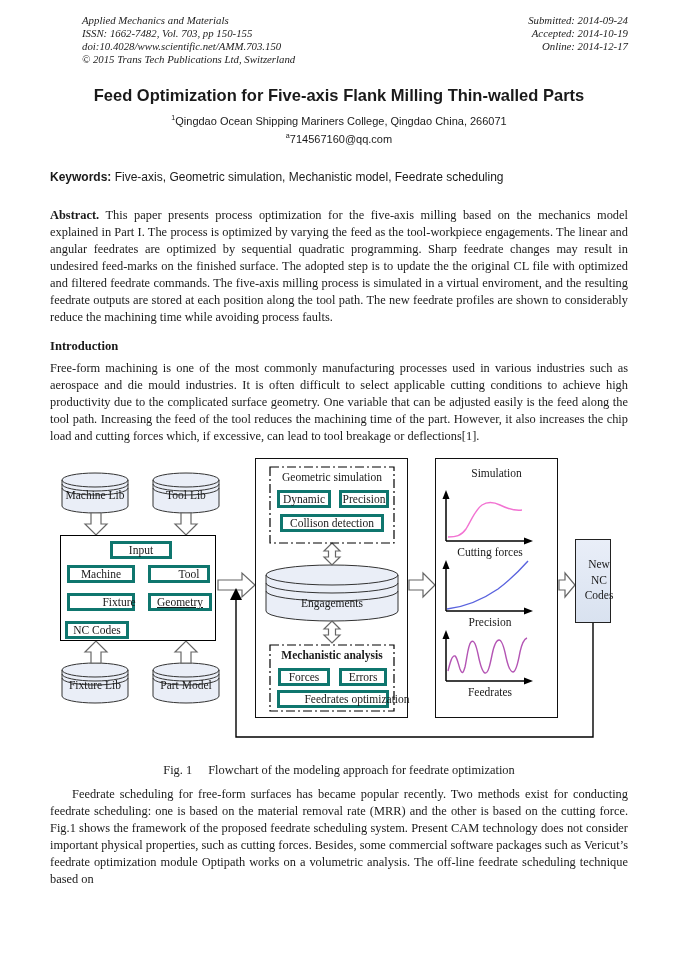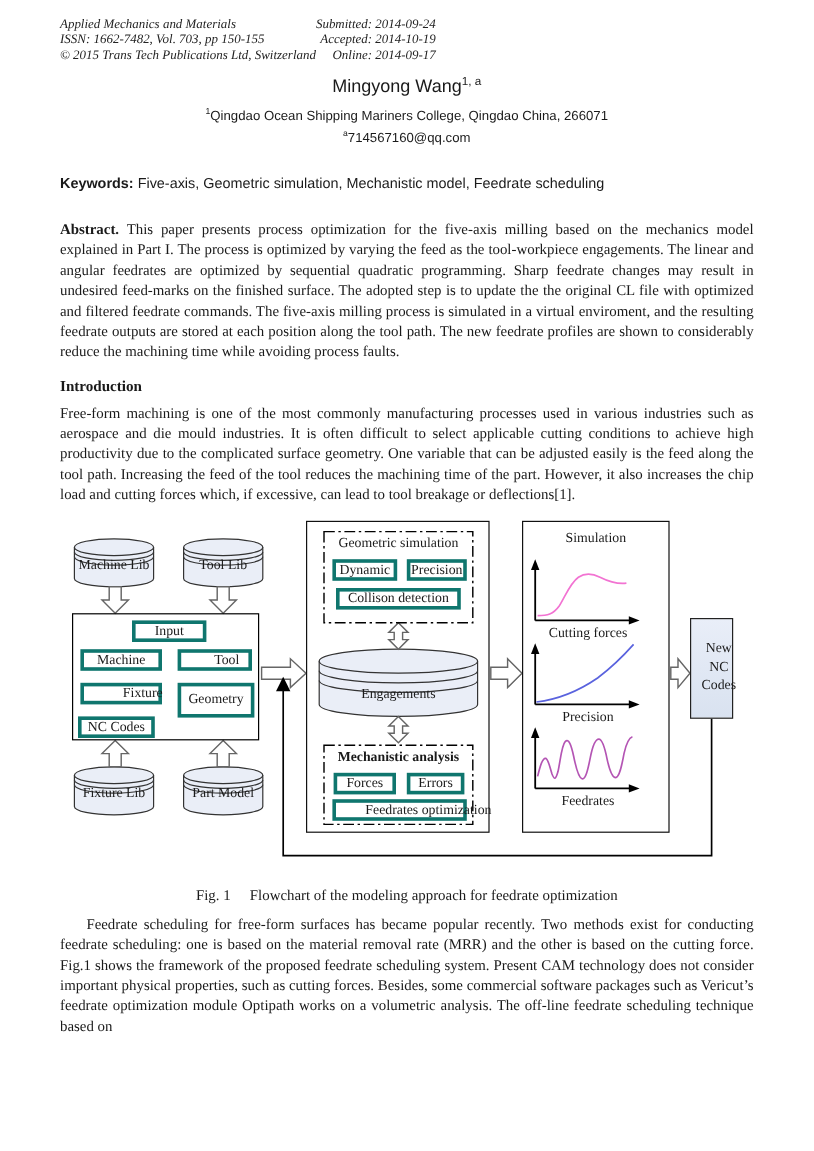--- a/index.html
+++ b/index.html
@@ -1,19 +1,19 @@
 <!DOCTYPE html>
 <html><head>
 <meta charset="utf-8">
 <style>
   html,body{margin:0;padding:0;background:#fff;}
   body{width:678px;height:959px;overflow:hidden;color:#1a1a1a;}
   .content{padding:14px 50px 0 50px;}
   
-  .jheader{display:flex;justify-content:flex-start;font:italic 10.8px "Liberation Serif",serif;line-height:13px;color:#222;}
+  .jheader{display:flex;justify-content:space-between;font:italic 10.8px "Liberation Serif",serif;line-height:13px;color:#222;margin-left:32px;}
   .jheader .right{text-align:right;}
   
   .ptitle{margin-top:20px;text-align:center;font:bold 16.5px "Liberation Sans",sans-serif;}
   .pauthor{margin-top:11px;text-align:center;font:15px "Liberation Sans",sans-serif;}
   .paffil{margin-top:10px;text-align:center;font:11px "Liberation Sans",sans-serif;}
   .pemail{margin-top:6px;text-align:center;font:11px "Liberation Sans",sans-serif;}
   sup{font-size:0.65em;vertical-align:super;line-height:0;}
   
   .kline{margin-top:25px;font:12px "Liberation Sans",sans-serif;}
   .kline b{font-weight:bold;}
@@ -40,30 +40,31 @@
 </style>
 </head>
 <body>
 
 <div class="content">
 
   <div class="jheader">
     <div class="left">
       <div>Applied Mechanics and Materials</div>
       <div>ISSN: 1662-7482, Vol. 703, pp 150-155</div>
+      <div>doi:10.4028/www.scientific.net/AMM.703.150</div>
       <div>© 2015 Trans Tech Publications Ltd, Switzerland</div>
     </div>
     <div class="right">
       <div>Submitted: 2014-09-24</div>
       <div>Accepted: 2014-10-19</div>
-      <div>Online: 2014-09-17</div>
+      <div>Online: 2014-12-17</div>
     </div>
   </div>
 
-  <div class="pauthor"><span>Mingyong Wang</span><sup>1, a</sup></div>
+  <div class="ptitle">Feed Optimization for Five-axis Flank Milling Thin-walled Parts</div>
   <div class="paffil"><sup>1</sup><span>Qingdao Ocean Shipping Mariners College, Qingdao China, 266071</span></div>
   <div class="pemail"><sup>a</sup><span>714567160@qq.com</span></div>
 
   <div class="kline"><b>Keywords:</b> <span>Five-axis, Geometric simulation, Mechanistic model, Feedrate scheduling</span></div>
 
   <p class="para abstract"><span class="bold-serif">Abstract.</span> <span>This paper presents process optimization for the five-axis milling based on the mechanics model explained in Part I. The process is optimized by varying the feed as the tool-workpiece engagements. The linear and angular feedrates are optimized by sequential quadratic programming. Sharp feedrate changes may result in undesired feed-marks on the finished surface. The adopted step is to update the the original CL file with optimized and filtered feedrate commands. The five-axis milling process is simulated in a virtual enviroment, and the resulting feedrate outputs are stored at each position along the tool path. The new feedrate profiles are shown to considerably reduce the machining time while avoiding process faults.</span></p>
 
   <p class="sechead">Introduction</p>
   <p class="para intro-para">Free-form machining is one of the most commonly manufacturing processes used in various industries such as aerospace and die mould industries. It is often difficult to select applicable cutting conditions to achieve high productivity due to the complicated surface geometry. One variable that can be adjusted easily is the feed along the tool path. Increasing the feed of the tool reduces the machining time of the part. However, it also increases the chip load and cutting forces which, if excessive, can lead to tool breakage or deflections[1].</p>
 
@@ -141,21 +142,21 @@
     <div class="nlabel" style="left:4px;top:36px;width:66px;">Machine Lib</div>
     <div class="nlabel" style="left:95px;top:36px;width:66px;">Tool Lib</div>
     <div class="nlabel" style="left:4px;top:226px;width:66px;">Fixture Lib</div>
     <div class="nlabel" style="left:95px;top:226px;width:66px;">Part Model</div>
 
     <div class="thinoutline" style="left:2px;top:82px;width:156px;height:106px;"></div>
     <div class="nbox" style="left:52px;top:88px;width:62px;height:18px;">Input</div>
     <div class="nbox" style="left:9px;top:112px;width:68px;height:18px;">Machine</div>
     <div class="nbox" style="left:90px;top:112px;width:62px;height:18px;padding-left:20px;">Tool</div>
     <div class="nbox" style="left:9px;top:140px;width:68px;height:18px;padding-left:36px;">Fixture</div>
-    <div class="nbox" style="left:90px;top:140px;width:64px;height:29px;">Geometry</div>
+    <div class="nbox" style="left:90px;top:140px;width:64px;height:18px;text-decoration:underline;">Geometry</div>
     <div class="nbox" style="left:7px;top:168px;width:64px;height:18px;">NC Codes</div>
 
     <div class="outline" style="left:197px;top:5px;width:153px;height:260px;"></div>
     <div class="nlabel" style="left:212px;top:18px;width:124px;">Geometric simulation</div>
     <div class="nbox" style="left:219px;top:37px;width:54px;height:18px;">Dynamic</div>
     <div class="nbox" style="left:281px;top:37px;width:50px;height:18px;">Precision</div>
     <div class="nbox" style="left:222px;top:61px;width:104px;height:18px;">Collison detection</div>
     <div class="nlabel" style="left:208px;top:144px;width:132px;">Engagements</div>
     <div class="nlabel" style="left:212px;top:196px;width:124px;font-weight:bold;">Mechanistic analysis</div>
     <div class="nbox" style="left:220px;top:215px;width:52px;height:18px;">Forces</div>

